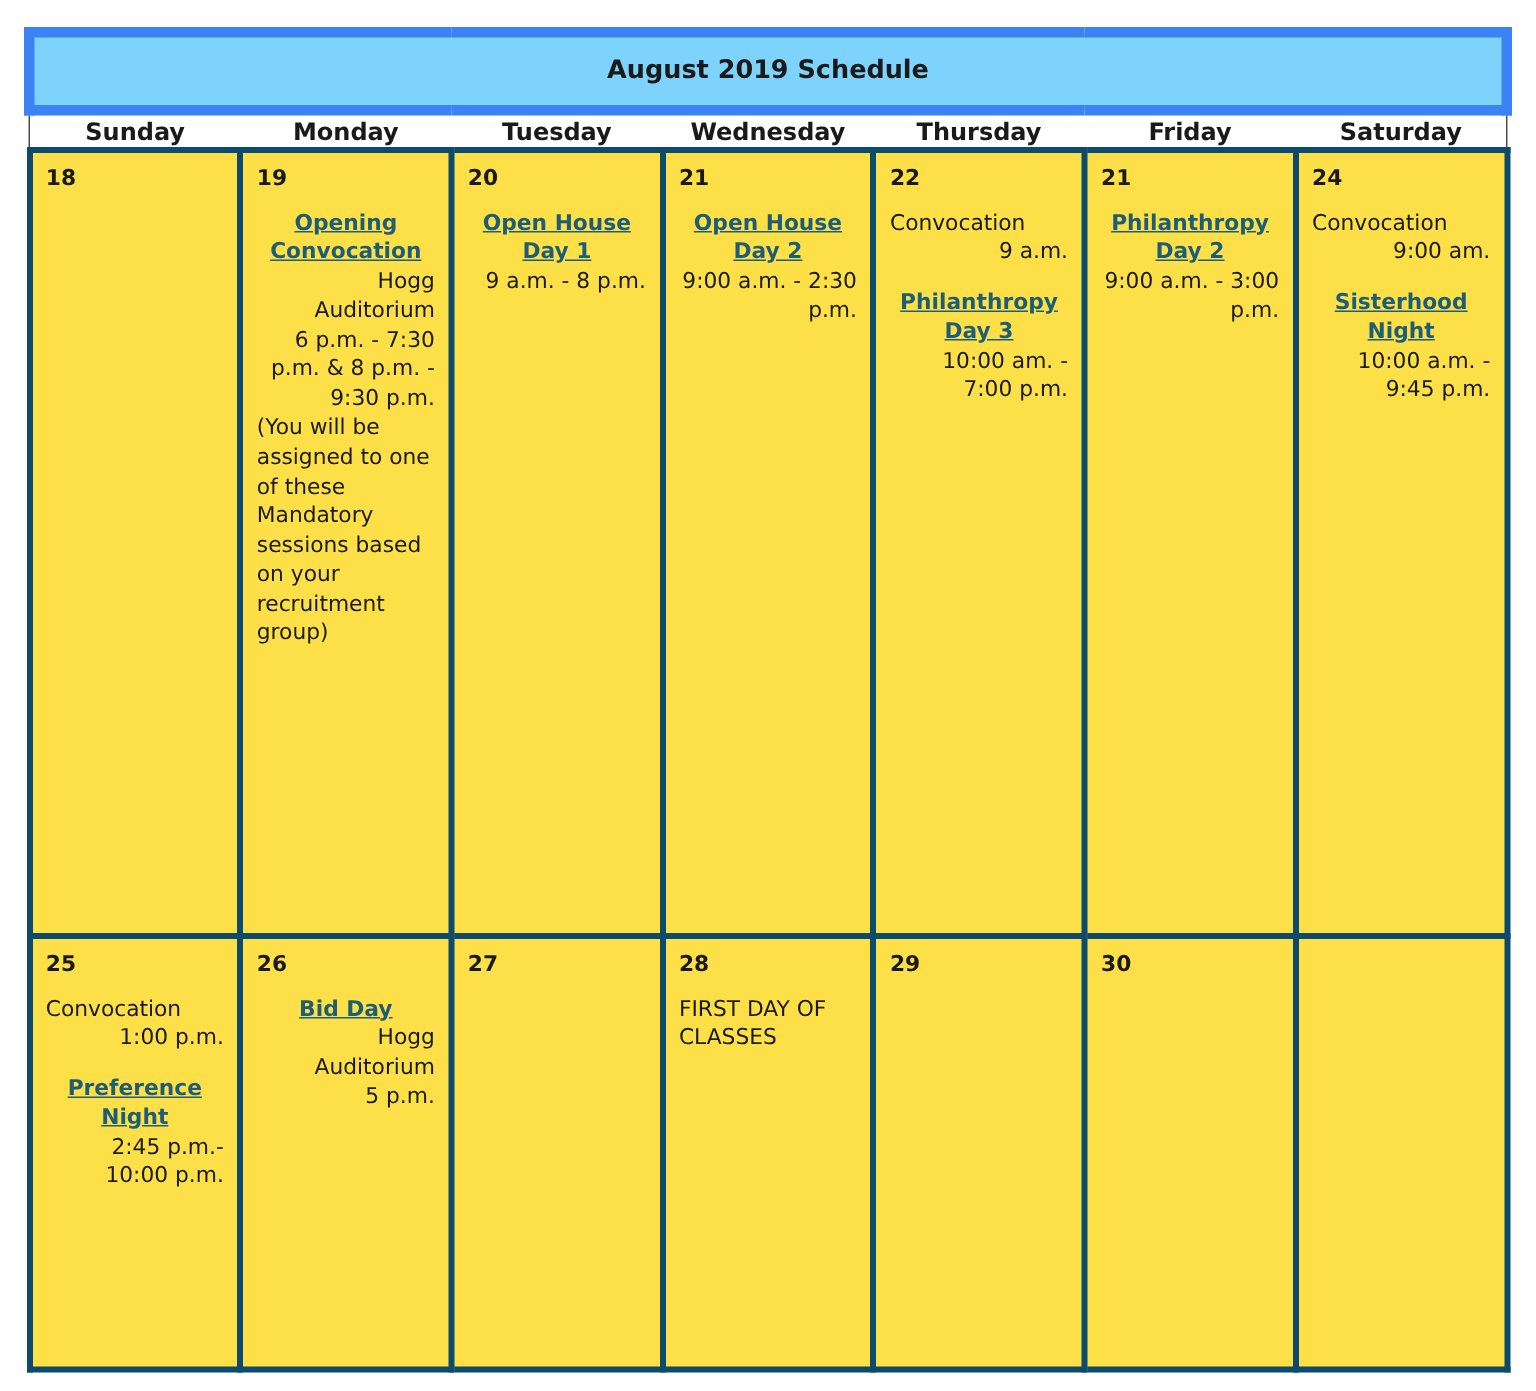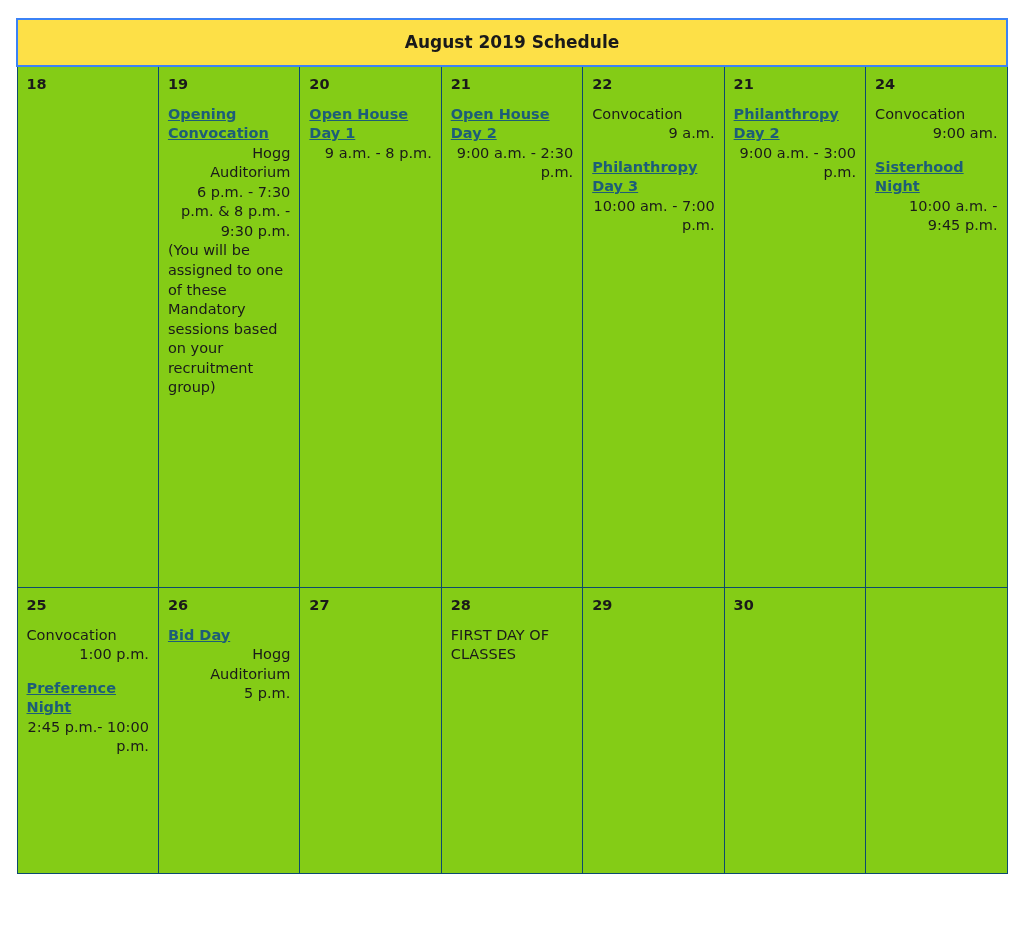--- a/index.html
+++ b/index.html
@@ -18,52 +18,53 @@
     box-sizing: border-box;
     width: 1024px;
   }
   table.calendar {
     width: 992px;
     border-collapse: collapse;
     table-layout: fixed;
     border: 1px solid #4a4f55;
   }
   .title-row td {
-    background: #fde047;
+    background: #7dd3fc;
     color: #1a1a1a;
     text-align: center;
     font-weight: bold;
     font-size: 17px;
     padding: 11px 6px;
-    border: 2px solid #3b82f6;
+    border: 7px solid #3b82f6;
   }
   tbody td {
-    border: 1px solid #0c4a6e;
+    border: 4px solid #0c4a6e;
     vertical-align: top;
     padding: 8px 9px 12px 9px;
     font-size: 14.5px;
     line-height: 1.35;
-    background: #84cc16;
+    background: #fde047;
   }
   tbody td.week1 { height: 500px; }
   tbody td.week2 { height: 265px; }
   .daynum {
     font-weight: bold;
     font-size: 14.5px;
     display: block;
     margin-bottom: 10px;
   }
   .ev { margin-bottom: 0; }
   .ev + .ev { margin-top: 14px; }
   .ev-link {
     color: #1d5d78;
     font-weight: bold;
     text-decoration: underline;
     cursor: pointer;
     display: block;
+    text-align: center;
   }
   .ev-strong {
     font-weight: normal;
     display: block;
   }
   .ev-detail {
     display: block;
     font-weight: normal;
     text-align: right;
   }
@@ -72,20 +73,29 @@
   }
 </style>
 </head>
 <body>
 
 <div class="calendar-wrap">
   <table class="calendar">
     <tbody>
       <tr class="title-row">
         <td colspan="7">August 2019 Schedule</td>
+      </tr>
+      <tr>
+        <th>Sunday</th>
+        <th>Monday</th>
+        <th>Tuesday</th>
+        <th>Wednesday</th>
+        <th>Thursday</th>
+        <th>Friday</th>
+        <th>Saturday</th>
       </tr>
       <tr id="week-0">
           <td class="week1">
             <span class="daynum">18</span>
           </td>
           <td class="week1">
             <span class="daynum">19</span>
             <div class="ev">
               <span class="ev-link">Opening Convocation</span>
               <span class="ev-detail" style="white-space: pre-line;">Hogg Auditorium

